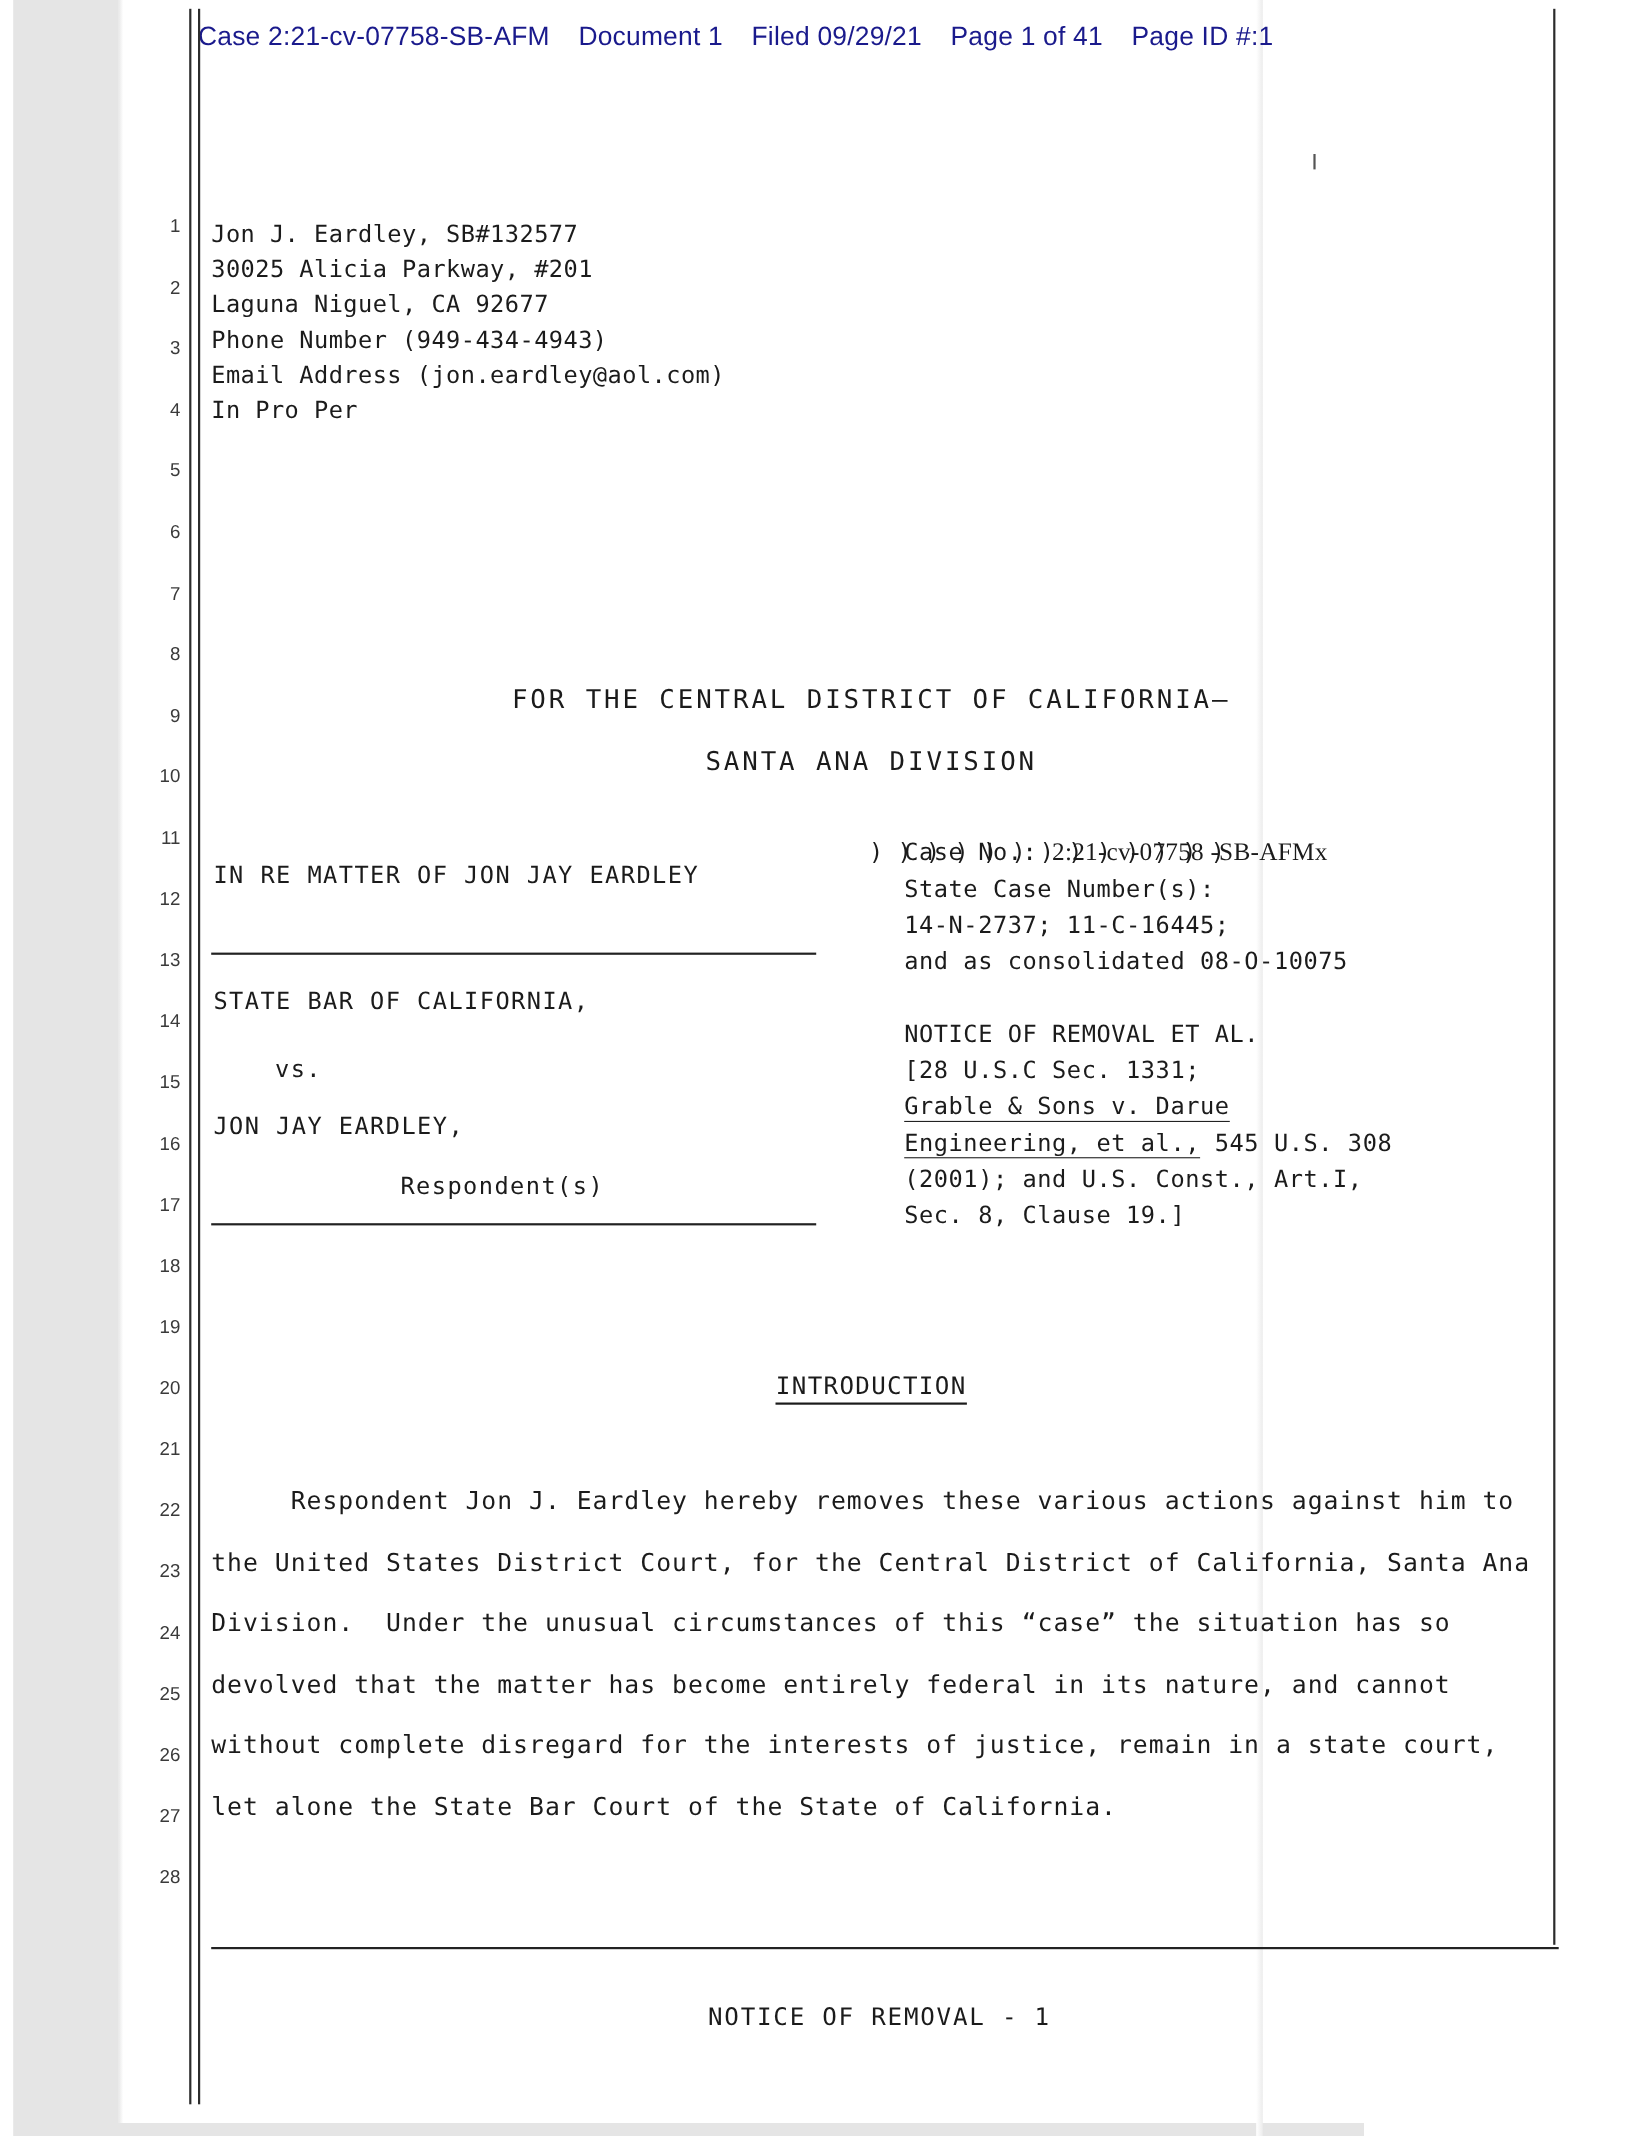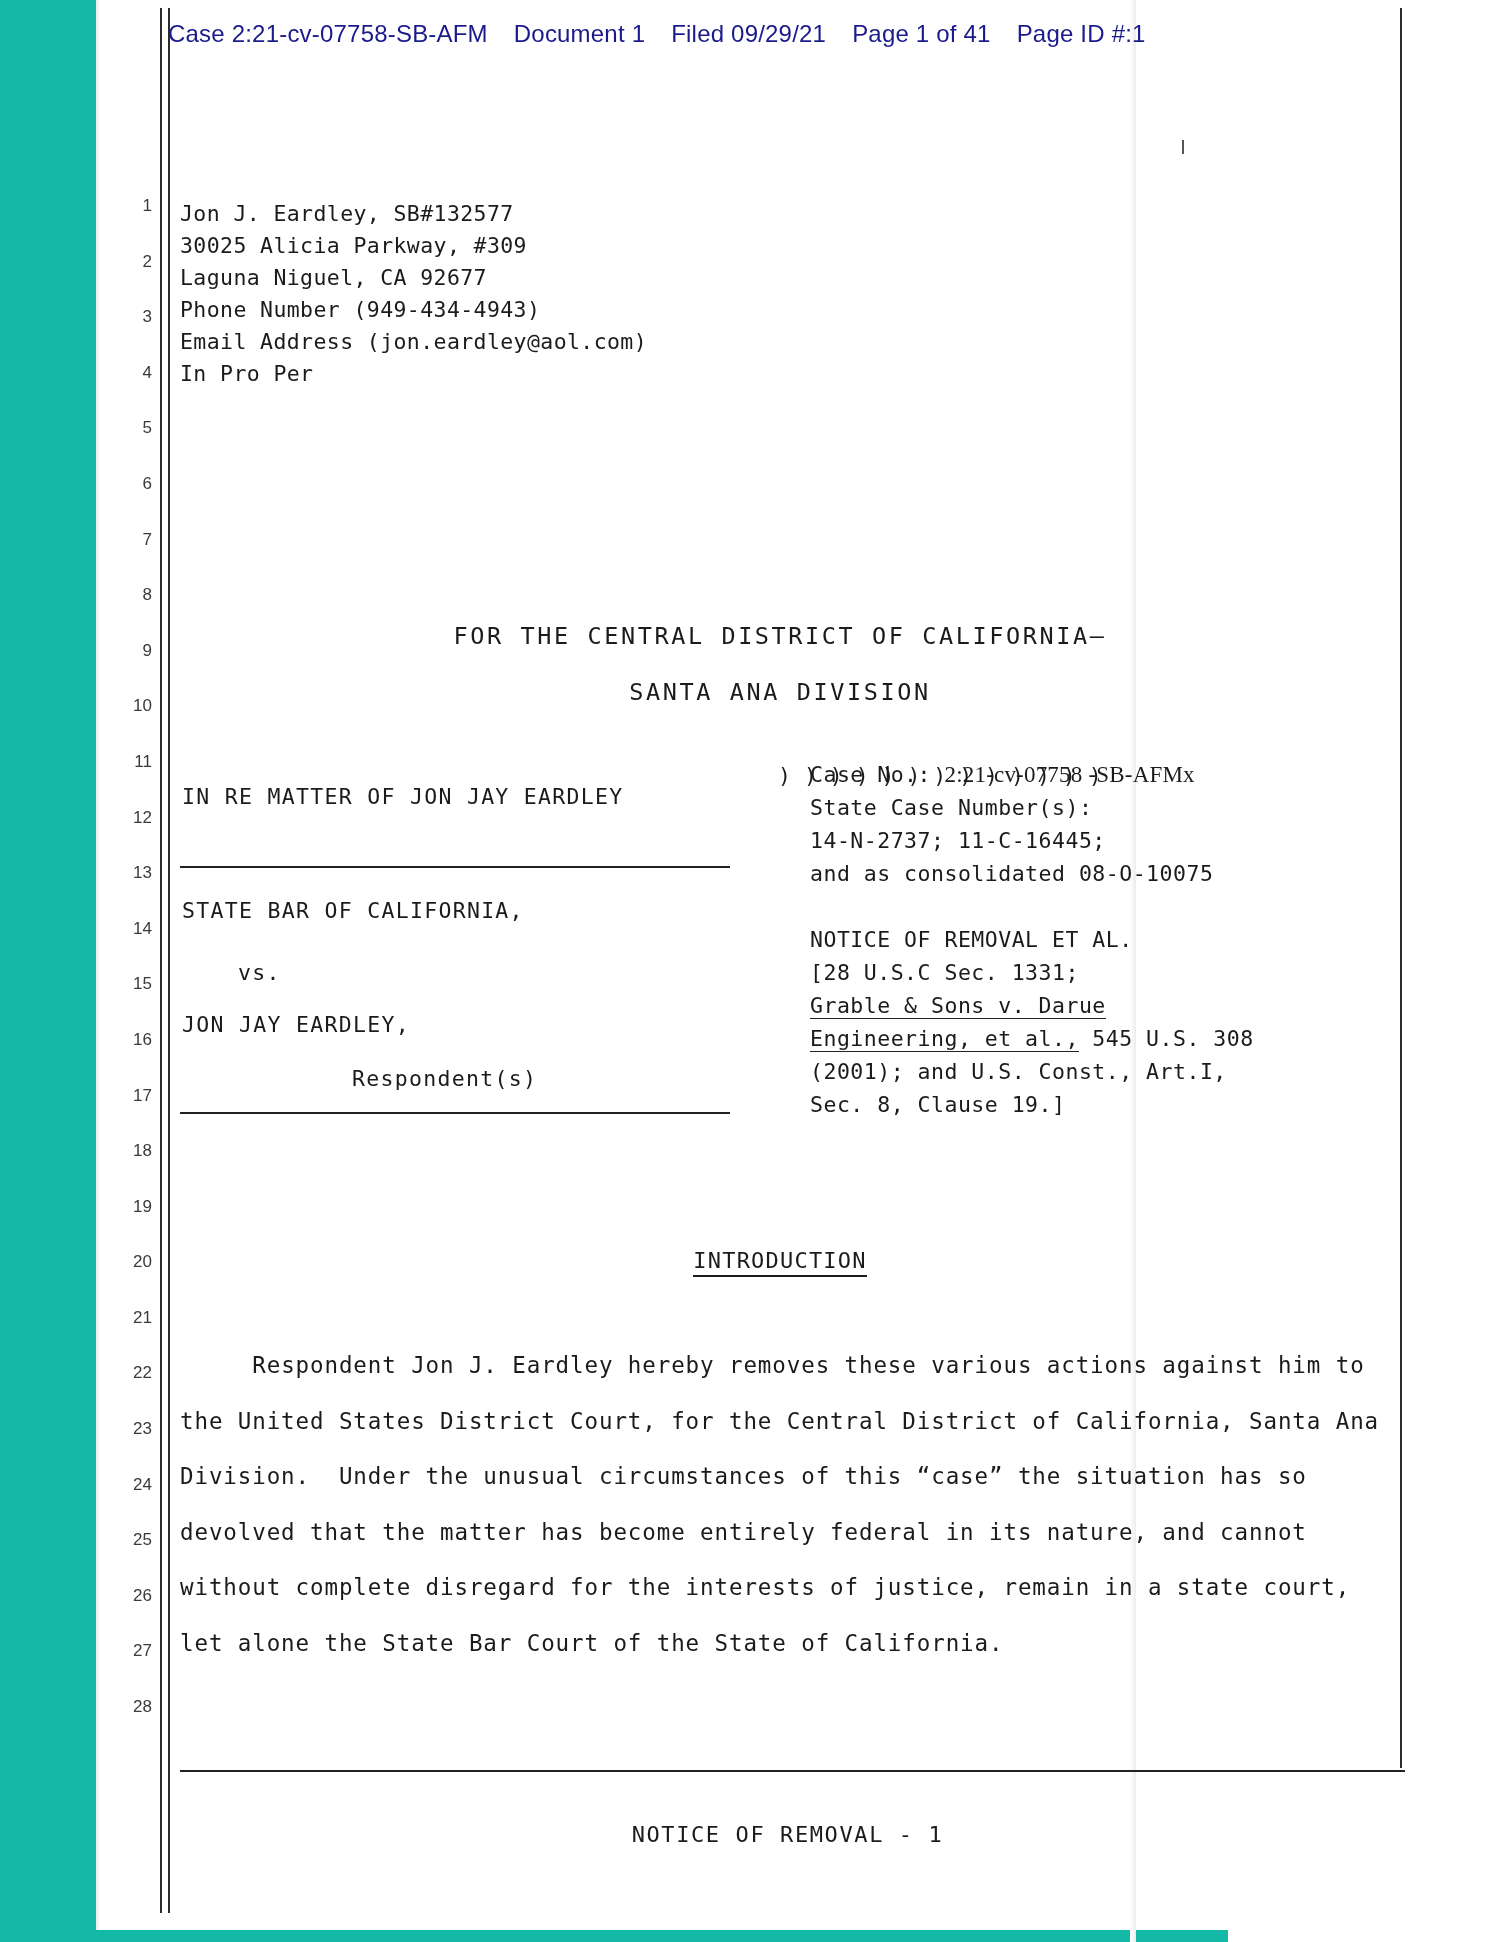--- a/index.html
+++ b/index.html
@@ -11,24 +11,24 @@
     width: 1500px;
     height: 1942px;
     position: relative;
     font-family: "Liberation Sans", sans-serif;
     overflow: hidden;
   }
 
   
   .page {
     position: absolute;
-    left: 0; top: 0;
+    left: 12px; top: 0;
     width: 1228px;
     height: 1942px;
-    background: #14b8a6;
+    background: #e5e5e5;
   }
   
   .sheet {
     position: absolute;
     left: 96px;
     top: 0px;
     width: 1310px;
     height: 1930px;
     background: #ffffff;
     box-shadow: none;
@@ -306,21 +306,21 @@
     <div>22</div>
     <div>23</div>
     <div>24</div>
     <div>25</div>
     <div>26</div>
     <div>27</div>
     <div>28</div>
   </div>
 
   <div class="attorney mono">Jon J. Eardley, SB#132577
-30025 Alicia Parkway, #309
+30025 Alicia Parkway, #201
 Laguna Niguel, CA 92677
 Phone Number (949-434-4943)
 Email Address (jon.eardley@aol.com)
 In Pro Per</div>
 
 
   <div class="court-title mono ct2">FOR THE CENTRAL DISTRICT OF CALIFORNIA—</div>
   <div class="court-title mono ct3">SANTA ANA DIVISION</div>
 
   <div class="caption-party-1 mono">IN RE MATTER OF JON JAY EARDLEY</div>

